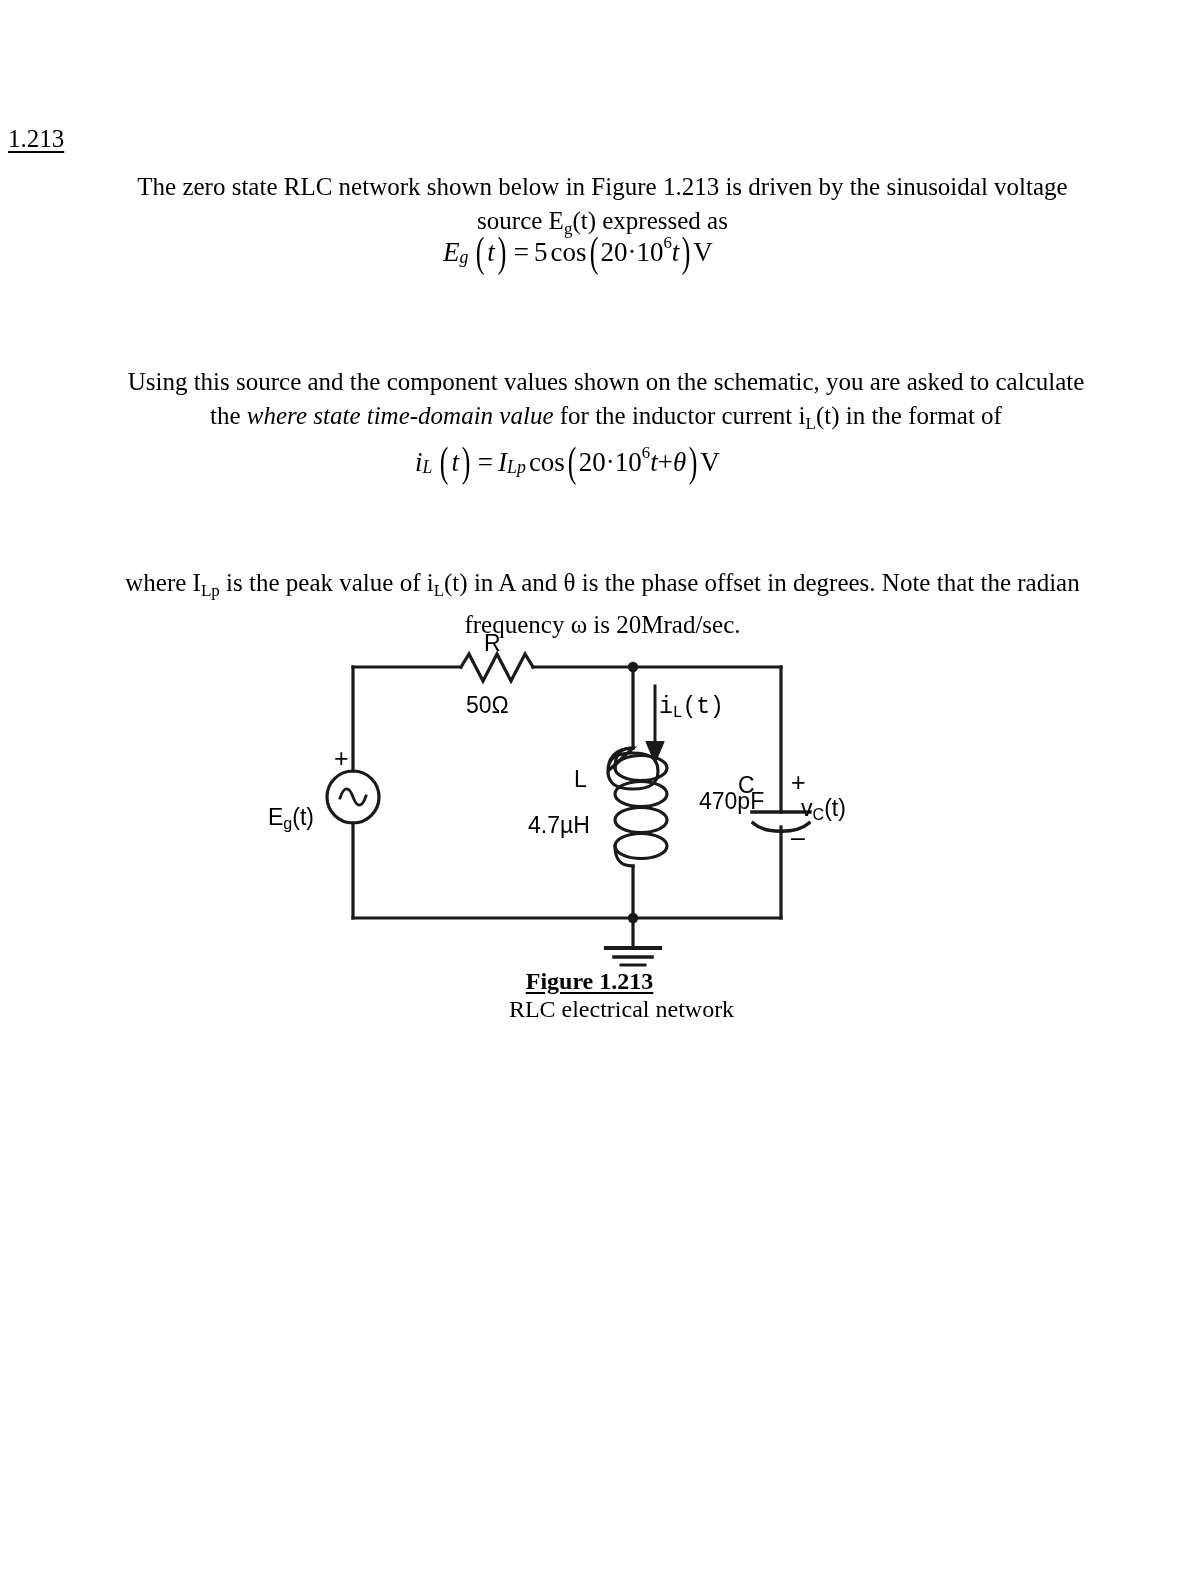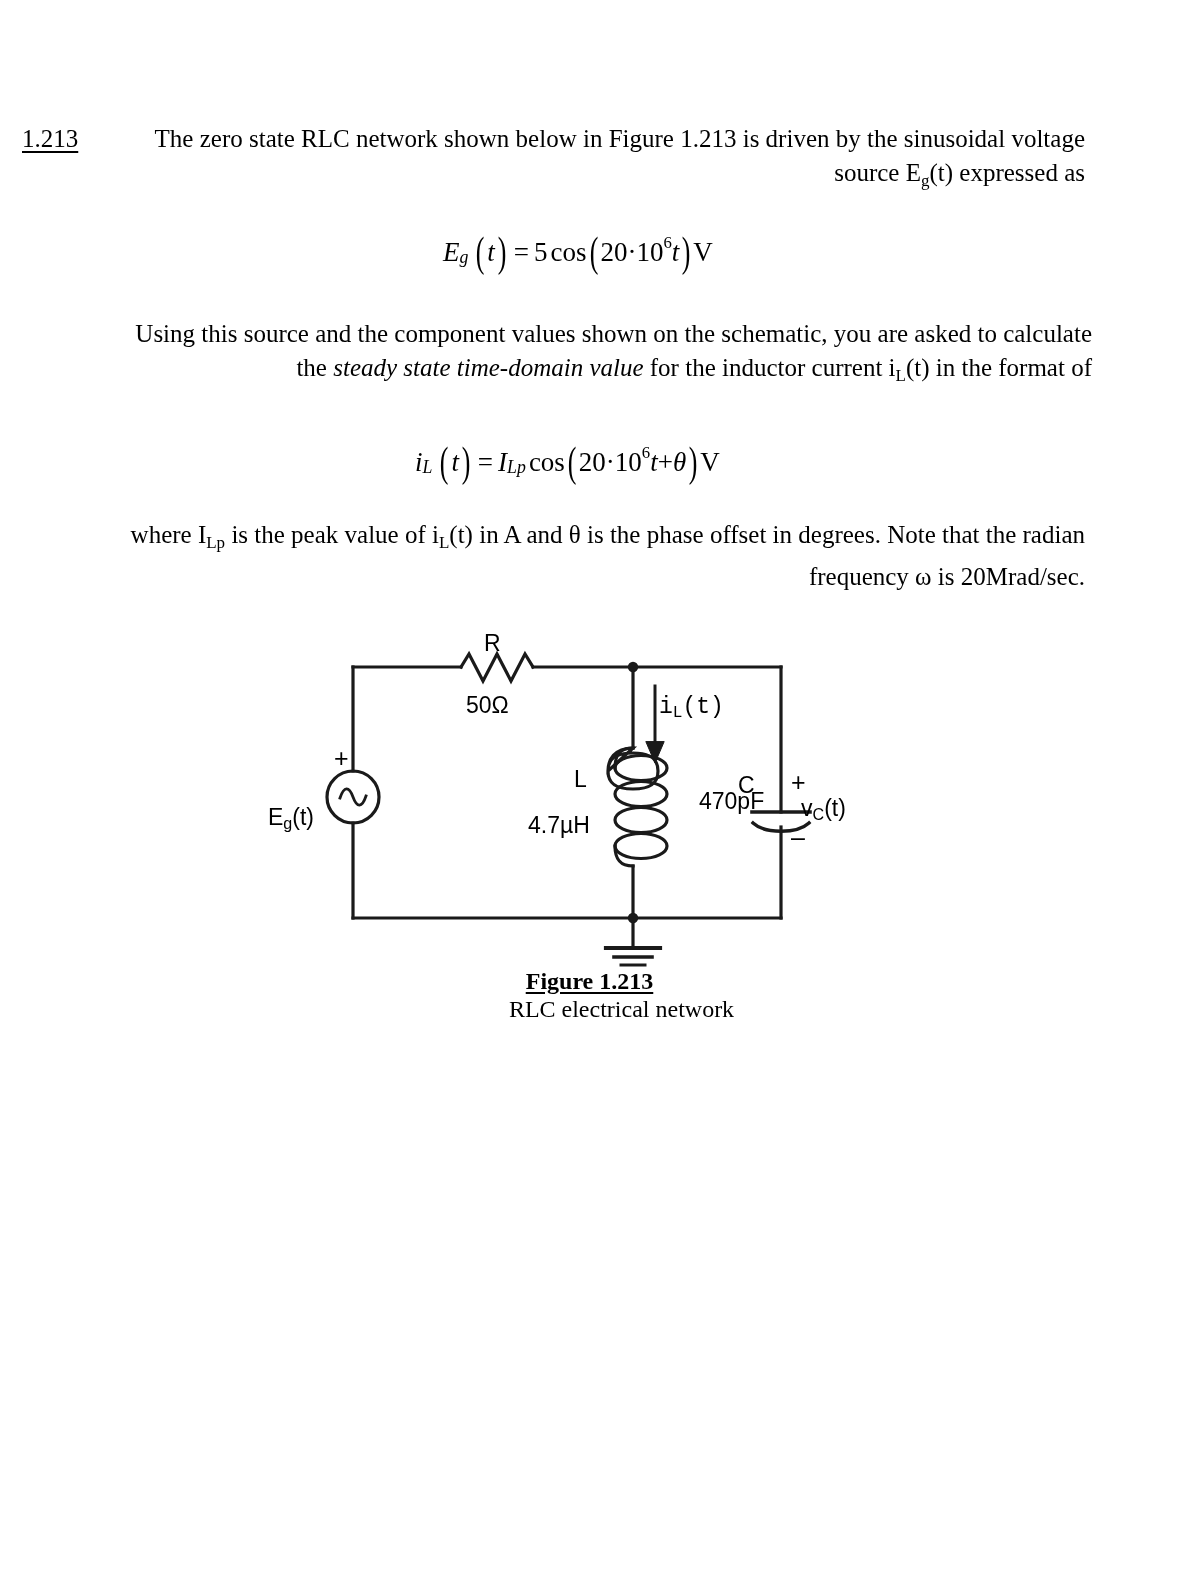--- a/index.html
+++ b/index.html
@@ -18,34 +18,35 @@
 
   .page {
     position: absolute;
     inset: 0;
     background: #ffffff;
   }
 
   
   .problem-number {
     position: absolute;
-    left: 22px;
+    left: 8px;
     top: 122px;
     font-size: 25px;
     line-height: 34px;
     text-decoration: underline;
     text-underline-offset: 4px;
     white-space: nowrap;
   }
 
   .body-block {
     position: absolute;
     font-size: 25px;
     line-height: 34px;
-    text-align: right;
+    text-align: center;
+    margin-top: 48px;
   }
   .para-1 { left: 120px; top: 122px; width: 965px; }
   .para-2 { left: 120px; top: 317px; width: 972px; }
   .para-3 { left: 120px; top: 518px; width: 965px; }
 
   .sub   { font-size: 0.68em; vertical-align: -0.28em; }
   .ital  { font-style: italic; }
 
   
   .equation {
@@ -166,21 +167,21 @@
       <span class="mn">20</span>
       <span class="mn">·</span>
       <span class="mn">10</span>
       <span class="msup">6</span>
       <span class="mi">t</span>
       <span class="paren">)</span>
       <span class="mn">V</span>
   </div>
 
   <div class="body-block para-2">
-    <span>Using this source and the component values shown on the schematic, you are asked to calculate the </span><span class="ital">steady state time-domain value</span><span> for the inductor current i</span><span class="sub">L</span><span>(t) in the format of</span>
+    <span>Using this source and the component values shown on the schematic, you are asked to calculate the </span><span class="ital">where state time-domain value</span><span> for the inductor current i</span><span class="sub">L</span><span>(t) in the format of</span>
   </div>
 
   <div class="equation eq2">
     <span class="mi">i</span>
       <span class="msub">L</span>
       <span class="eqspace"></span>
       <span class="paren">(</span>
       <span class="mi">t</span>
       <span class="paren">)</span>
       <span class="eqspace"></span>

